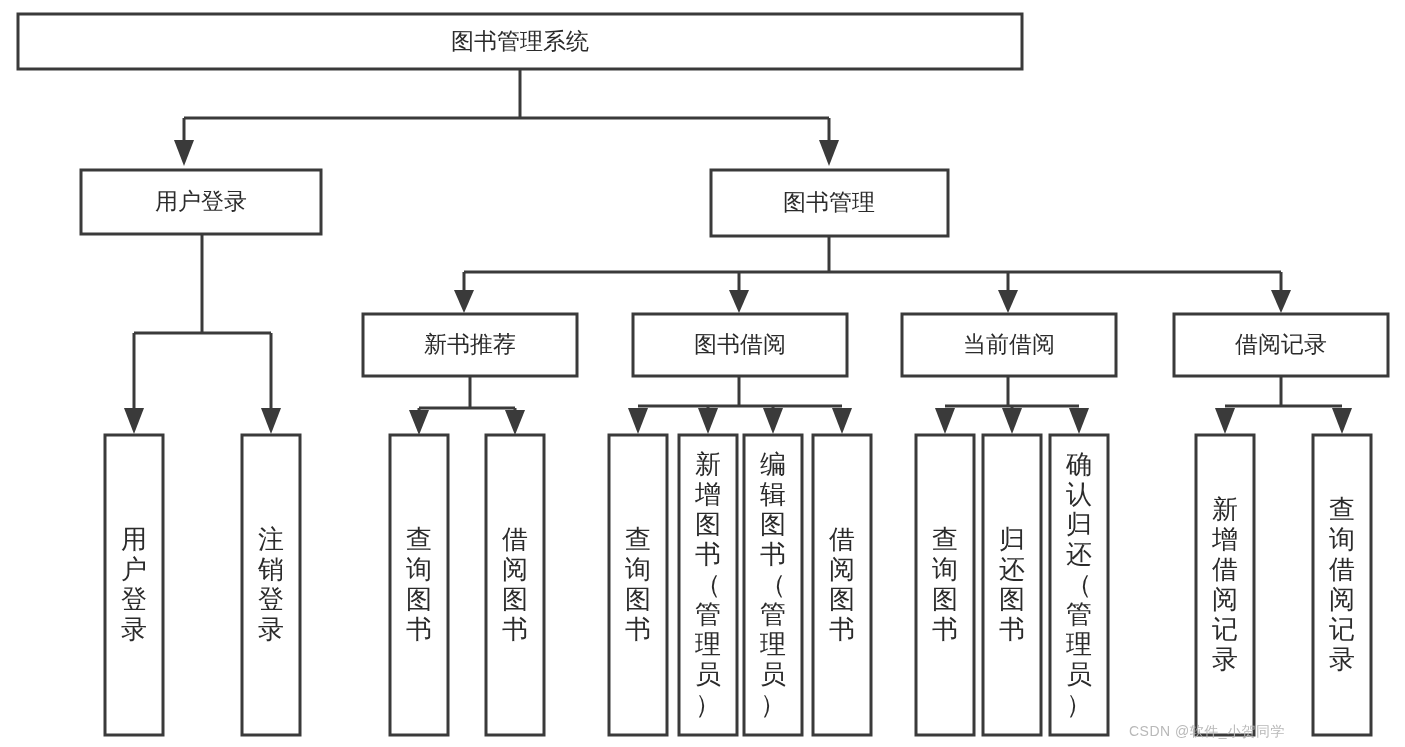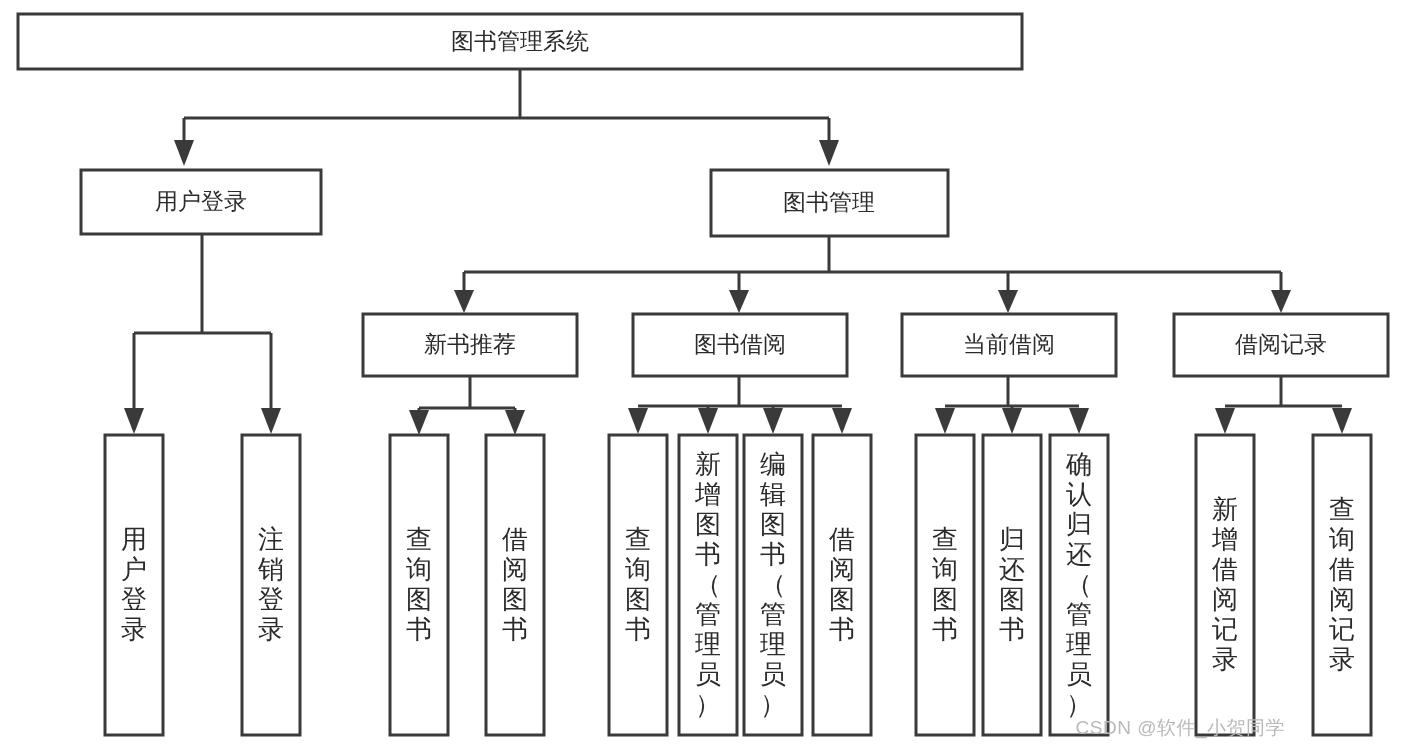--- a/index.html
+++ b/index.html
@@ -54,21 +54,21 @@
     fill: #2b2b2b;
     font-family: "Liberation Sans", "DejaVu Sans", sans-serif;
     font-size: 26px;
     text-anchor: middle;
   }
   .watermark-text {
     position: absolute;
     right: 10px;
     bottom: 6px;
     font-family: "Liberation Sans", "DejaVu Sans", sans-serif;
-    font-size: 19px;
+    font-size: 14px;
     color: #b9b9b9;
     letter-spacing: 0.5px;
     white-space: nowrap;
     user-select: none;
   }
 </style>
 </head>
 <body>
 
 <div id="diagram-root">

